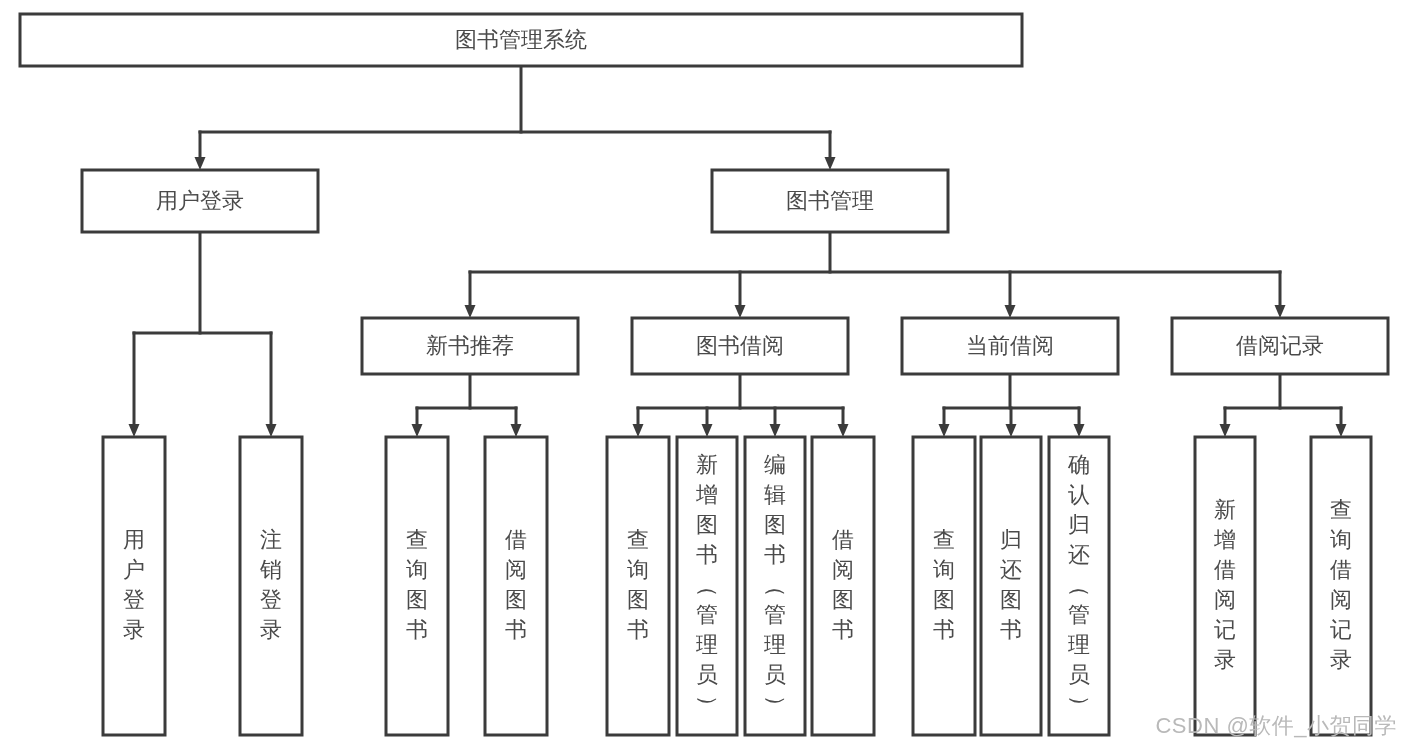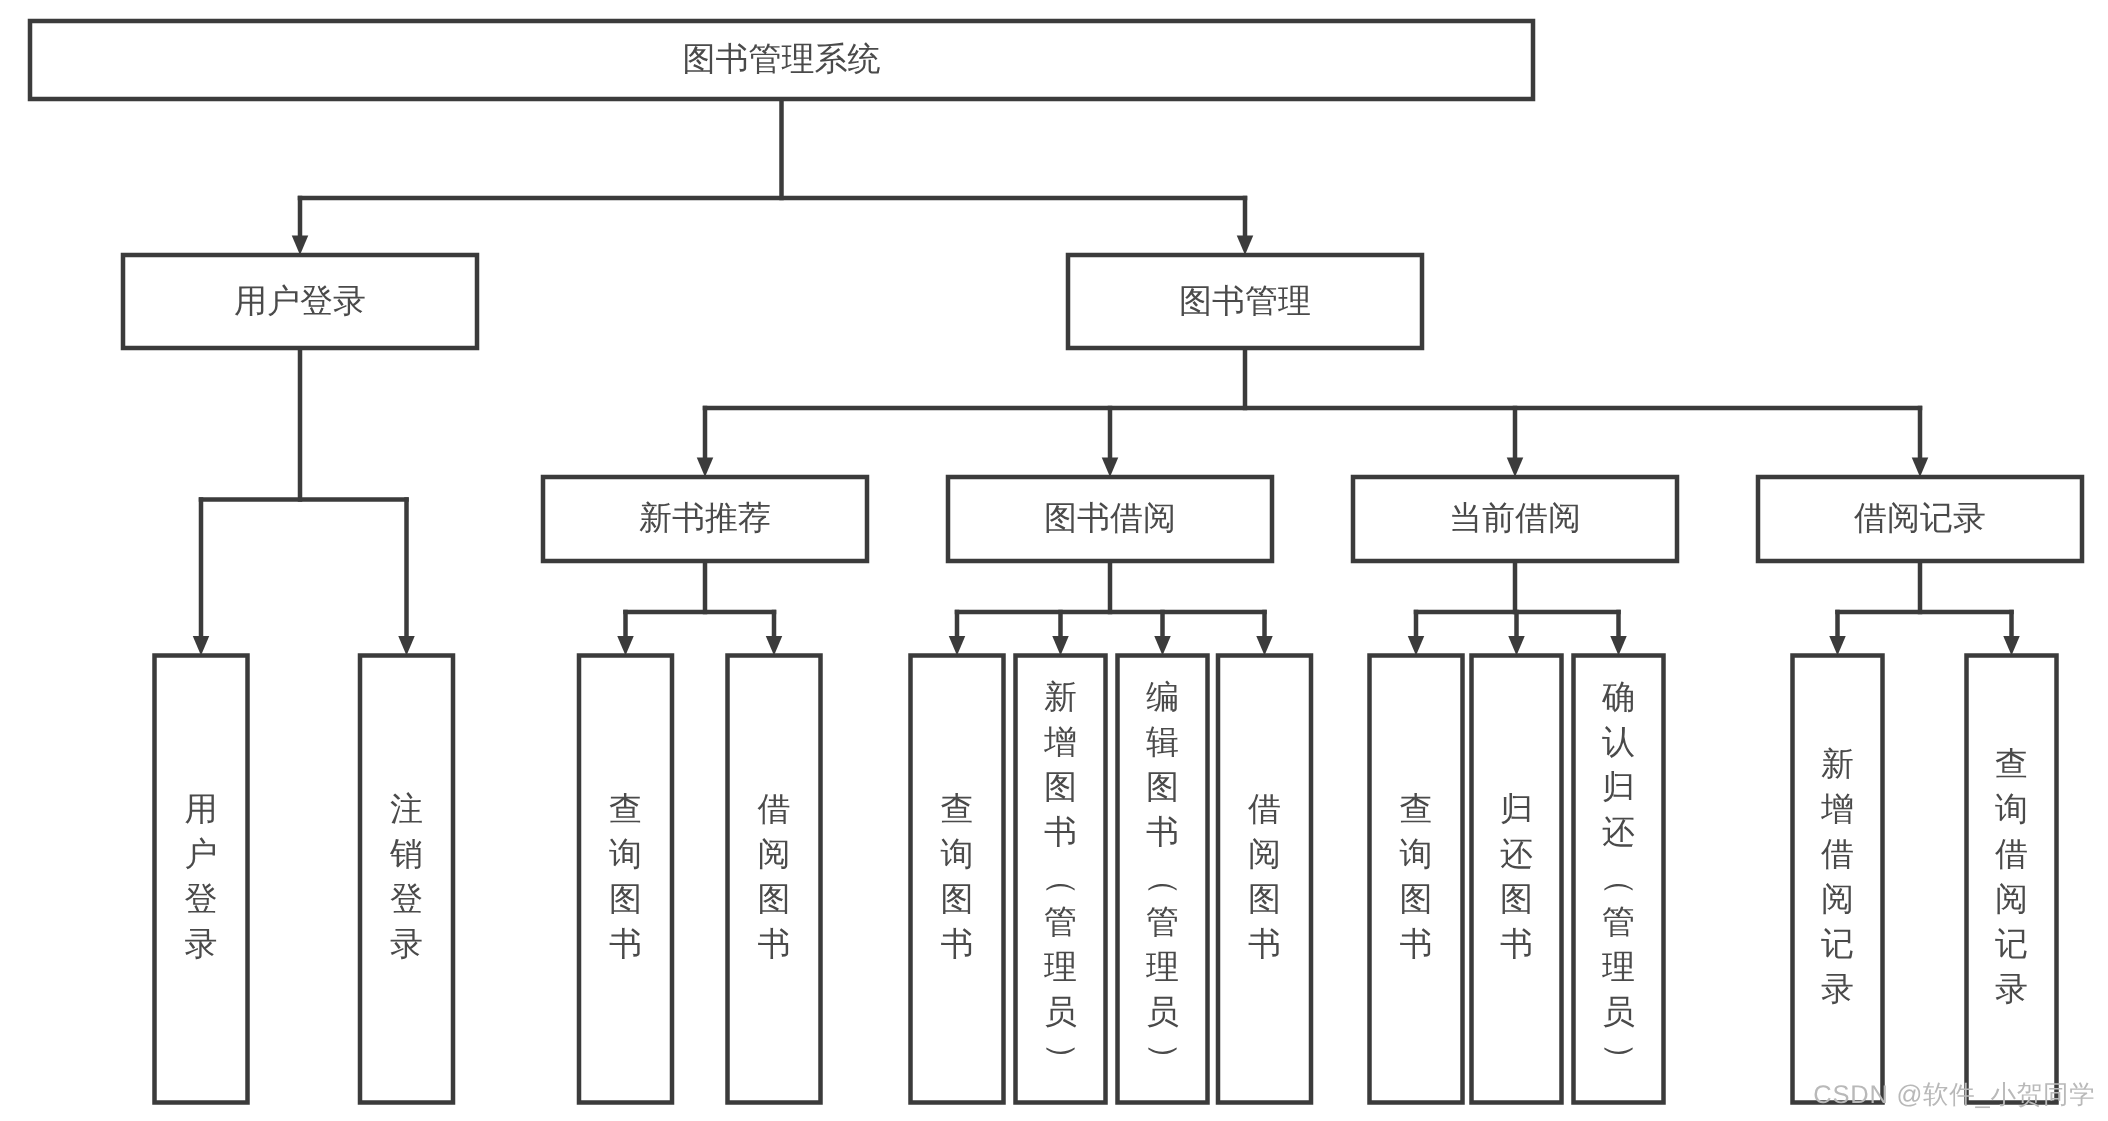--- a/index.html
+++ b/index.html
@@ -58,21 +58,21 @@
     font-size: 22px;
     text-anchor: middle;
     dominant-baseline: middle;
     white-space: pre;
   }
   .watermark-text {
     position: absolute;
     right: 8px;
     bottom: 6px;
     font-family: "Liberation Sans", "DejaVu Sans", sans-serif;
-    font-size: 17px;
+    font-size: 22px;
     color: #b9b9b9;
     letter-spacing: 0.5px;
     user-select: none;
     white-space: nowrap;
   }
 </style>
 </head>
 <body>
 
 <div id="diagram-root">

